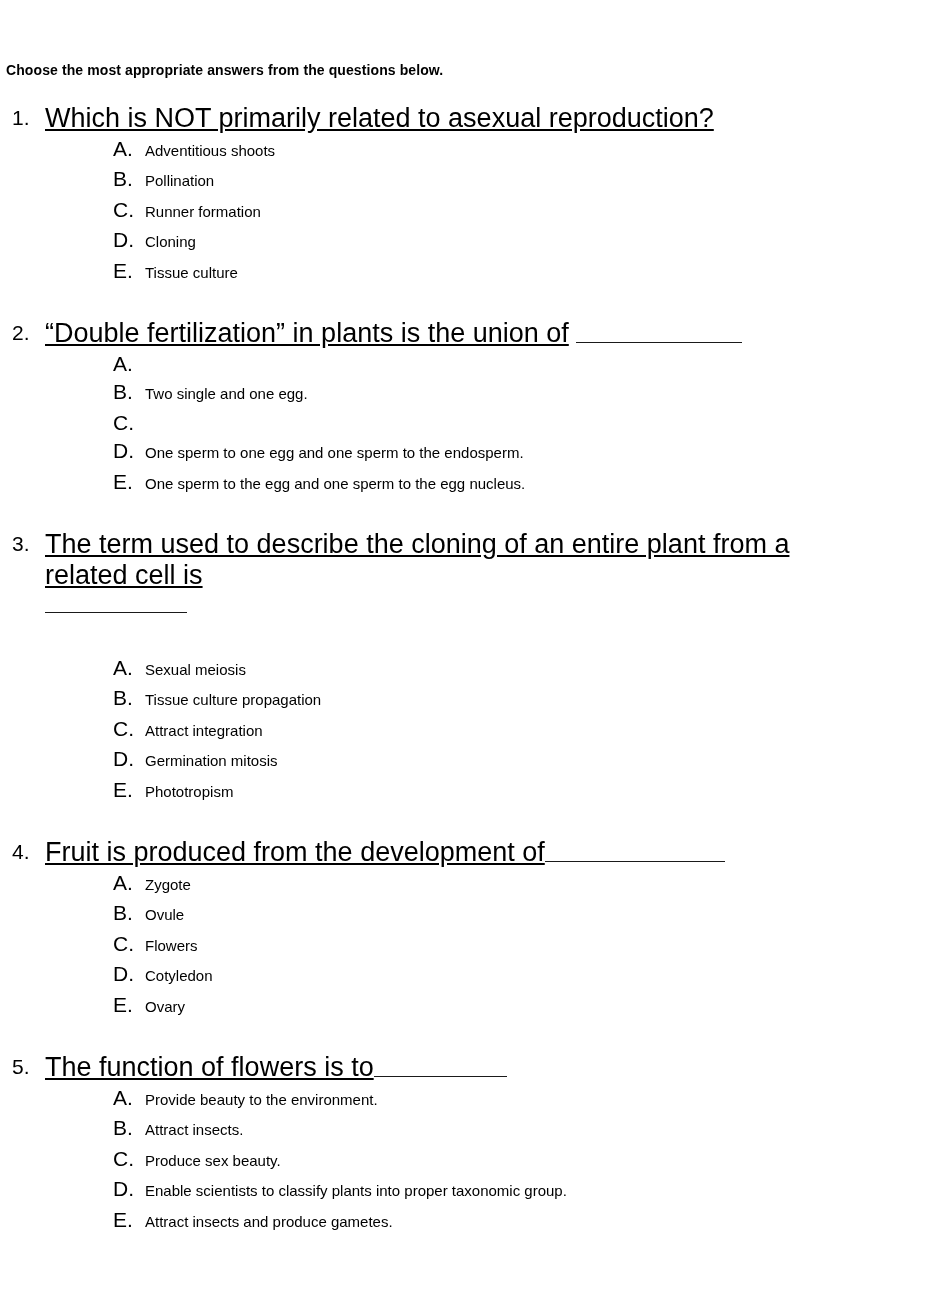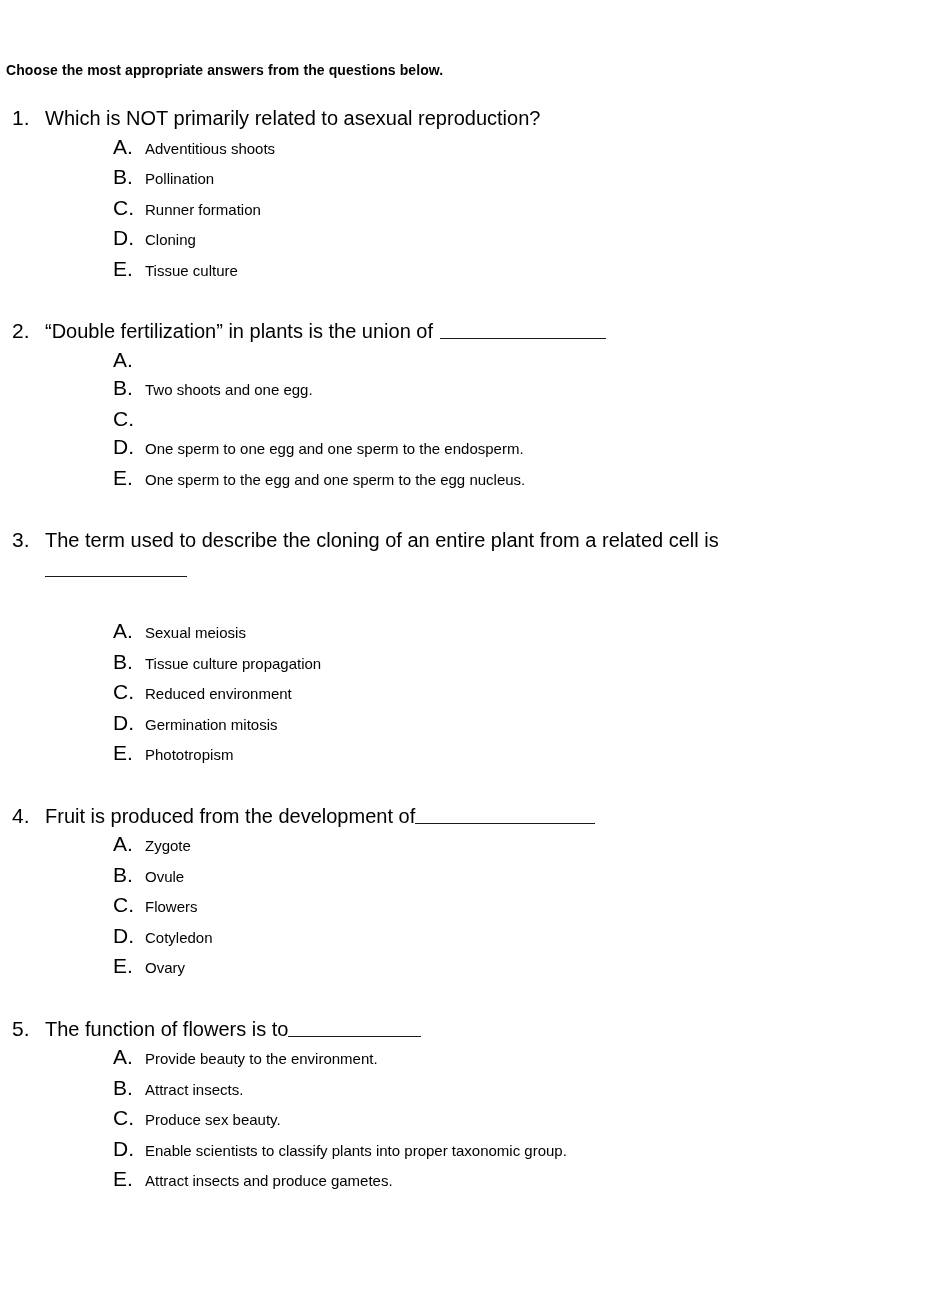--- a/index.html
+++ b/index.html
@@ -50,22 +50,23 @@
   .question-number {
     position: absolute;
     left: 12px;
     top: 0;
     width: 28px;
     font-size: 21px;
     line-height: 28.5px;
     text-align: left;
   }
   .question-text {
-    font-size: 20px;
+    font-size: 27px;
     line-height: 28.5px;
+    text-decoration: underline;
   }
   .blank {
     display: inline-block;
     border-bottom: 1.6px solid #1a1a1a;
     height: 0.95em;
     vertical-align: baseline;
     margin-bottom: -1px;
   }
   .blank.w-sm  { width: 133px; }
   .blank.w-md  { width: 142px; }
@@ -113,32 +114,32 @@
           <li class="option"><span class="option-letter">B.</span><span class="option-text">Pollination</span></li>
           <li class="option"><span class="option-letter">C.</span><span class="option-text">Runner formation</span></li>
           <li class="option"><span class="option-letter">D.</span><span class="option-text">Cloning</span></li>
           <li class="option"><span class="option-letter">E.</span><span class="option-text">Tissue culture</span></li>
         </ul>
       </div>
       <div class="question-block">
         <div class="question-line"><span class="question-number">2.</span><span class="question-text">“Double fertilization” in plants is the union of</span><span class="blank w-lg lead-space"></span></div>
         <ul class="options options-after-question">
           <li class="option"><span class="option-letter">A.</span></li>
-          <li class="option"><span class="option-letter">B.</span><span class="option-text">Two shoots and one egg.</span></li>
+          <li class="option"><span class="option-letter">B.</span><span class="option-text">Two single and one egg.</span></li>
           <li class="option"><span class="option-letter">C.</span></li>
           <li class="option"><span class="option-letter">D.</span><span class="option-text">One sperm to one egg and one sperm to the endosperm.</span></li>
           <li class="option"><span class="option-letter">E.</span><span class="option-text">One sperm to the egg and one sperm to the egg nucleus.</span></li>
         </ul>
       </div>
       <div class="question-block">
         <div class="question-line q-gap-3"><span class="question-number">3.</span><span class="question-text">The term used to describe the cloning of an entire plant from a related cell is</span><br><span class="blank w-md"></span></div>
         <ul class="options options-after-question">
           <li class="option"><span class="option-letter">A.</span><span class="option-text">Sexual meiosis</span></li>
           <li class="option"><span class="option-letter">B.</span><span class="option-text">Tissue culture propagation</span></li>
-          <li class="option"><span class="option-letter">C.</span><span class="option-text">Reduced environment</span></li>
+          <li class="option"><span class="option-letter">C.</span><span class="option-text">Attract integration</span></li>
           <li class="option"><span class="option-letter">D.</span><span class="option-text">Germination mitosis</span></li>
           <li class="option"><span class="option-letter">E.</span><span class="option-text">Phototropism</span></li>
         </ul>
       </div>
       <div class="question-block">
         <div class="question-line"><span class="question-number">4.</span><span class="question-text">Fruit is produced from the development of</span><span class="blank w-xl"></span></div>
         <ul class="options options-after-question">
           <li class="option"><span class="option-letter">A.</span><span class="option-text">Zygote</span></li>
           <li class="option"><span class="option-letter">B.</span><span class="option-text">Ovule</span></li>
           <li class="option"><span class="option-letter">C.</span><span class="option-text">Flowers</span></li>

